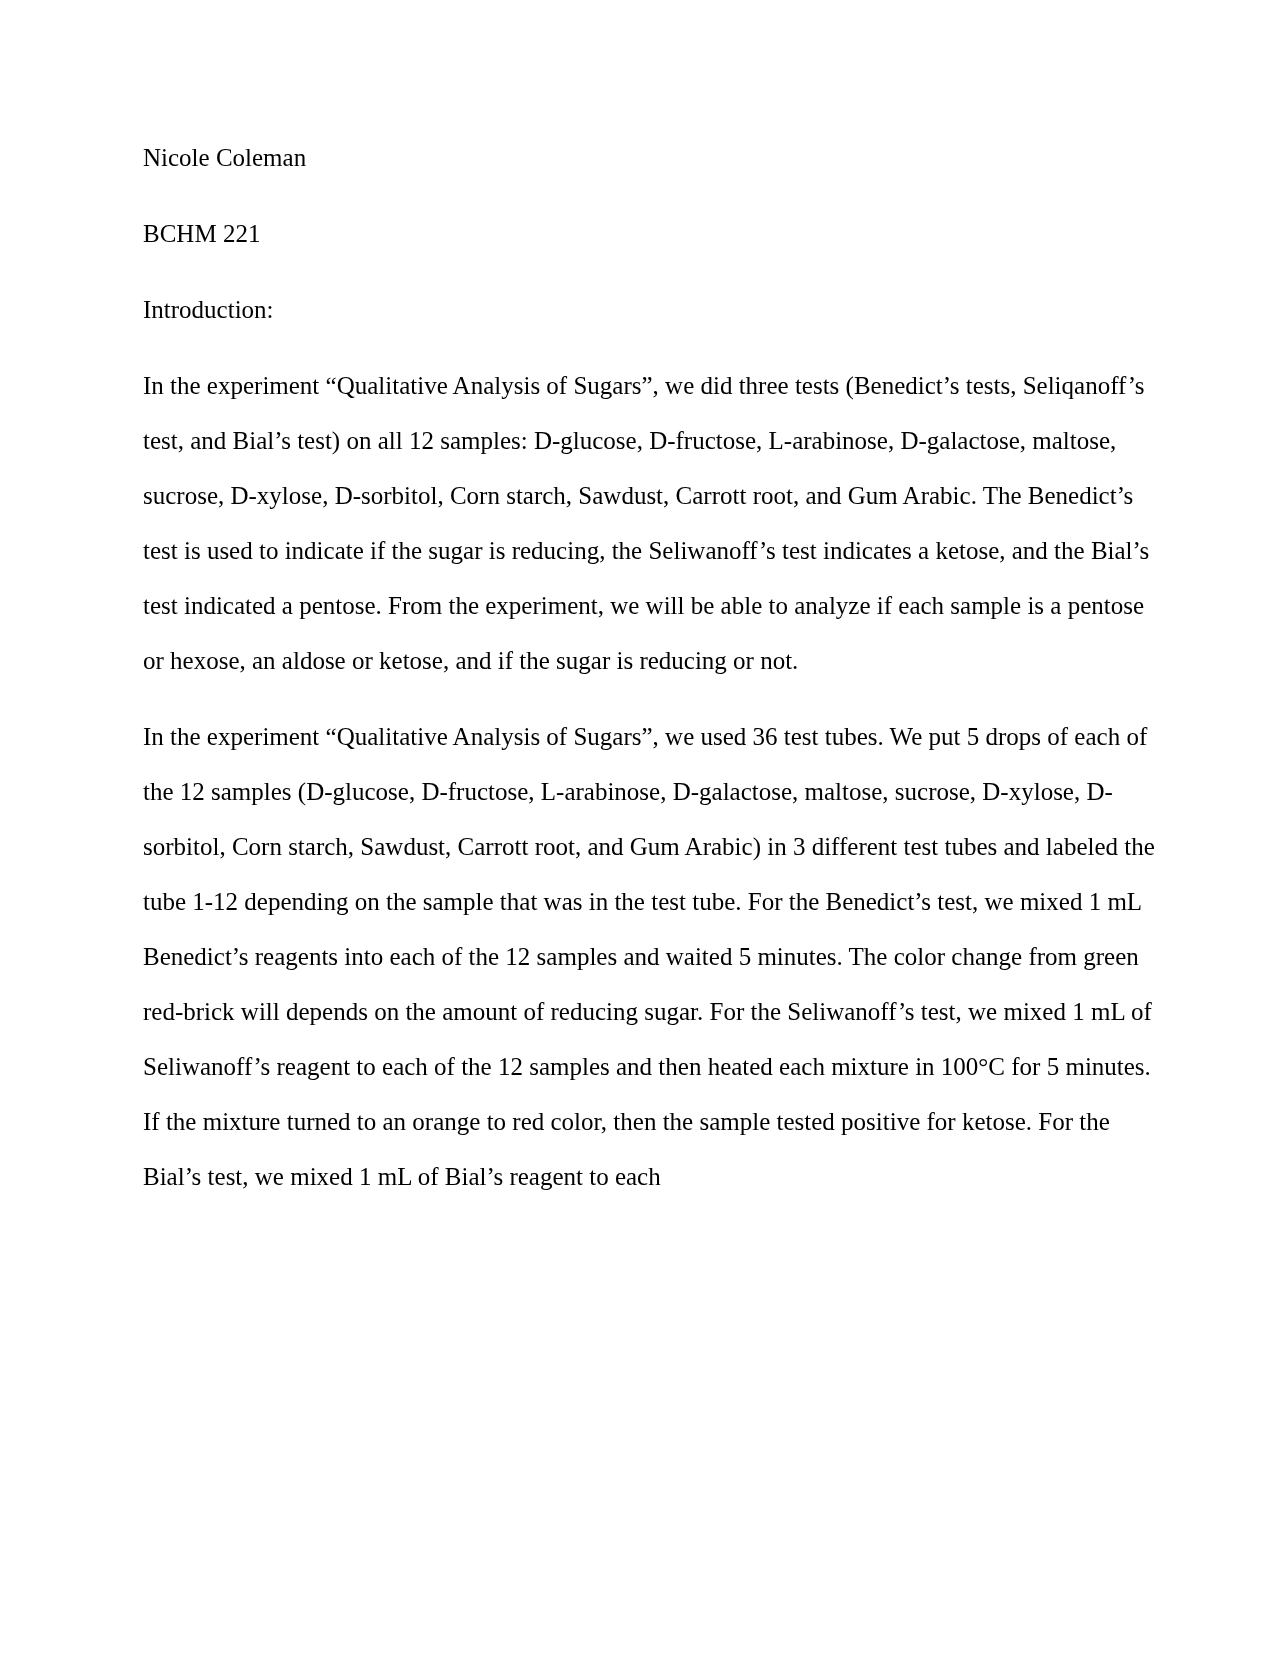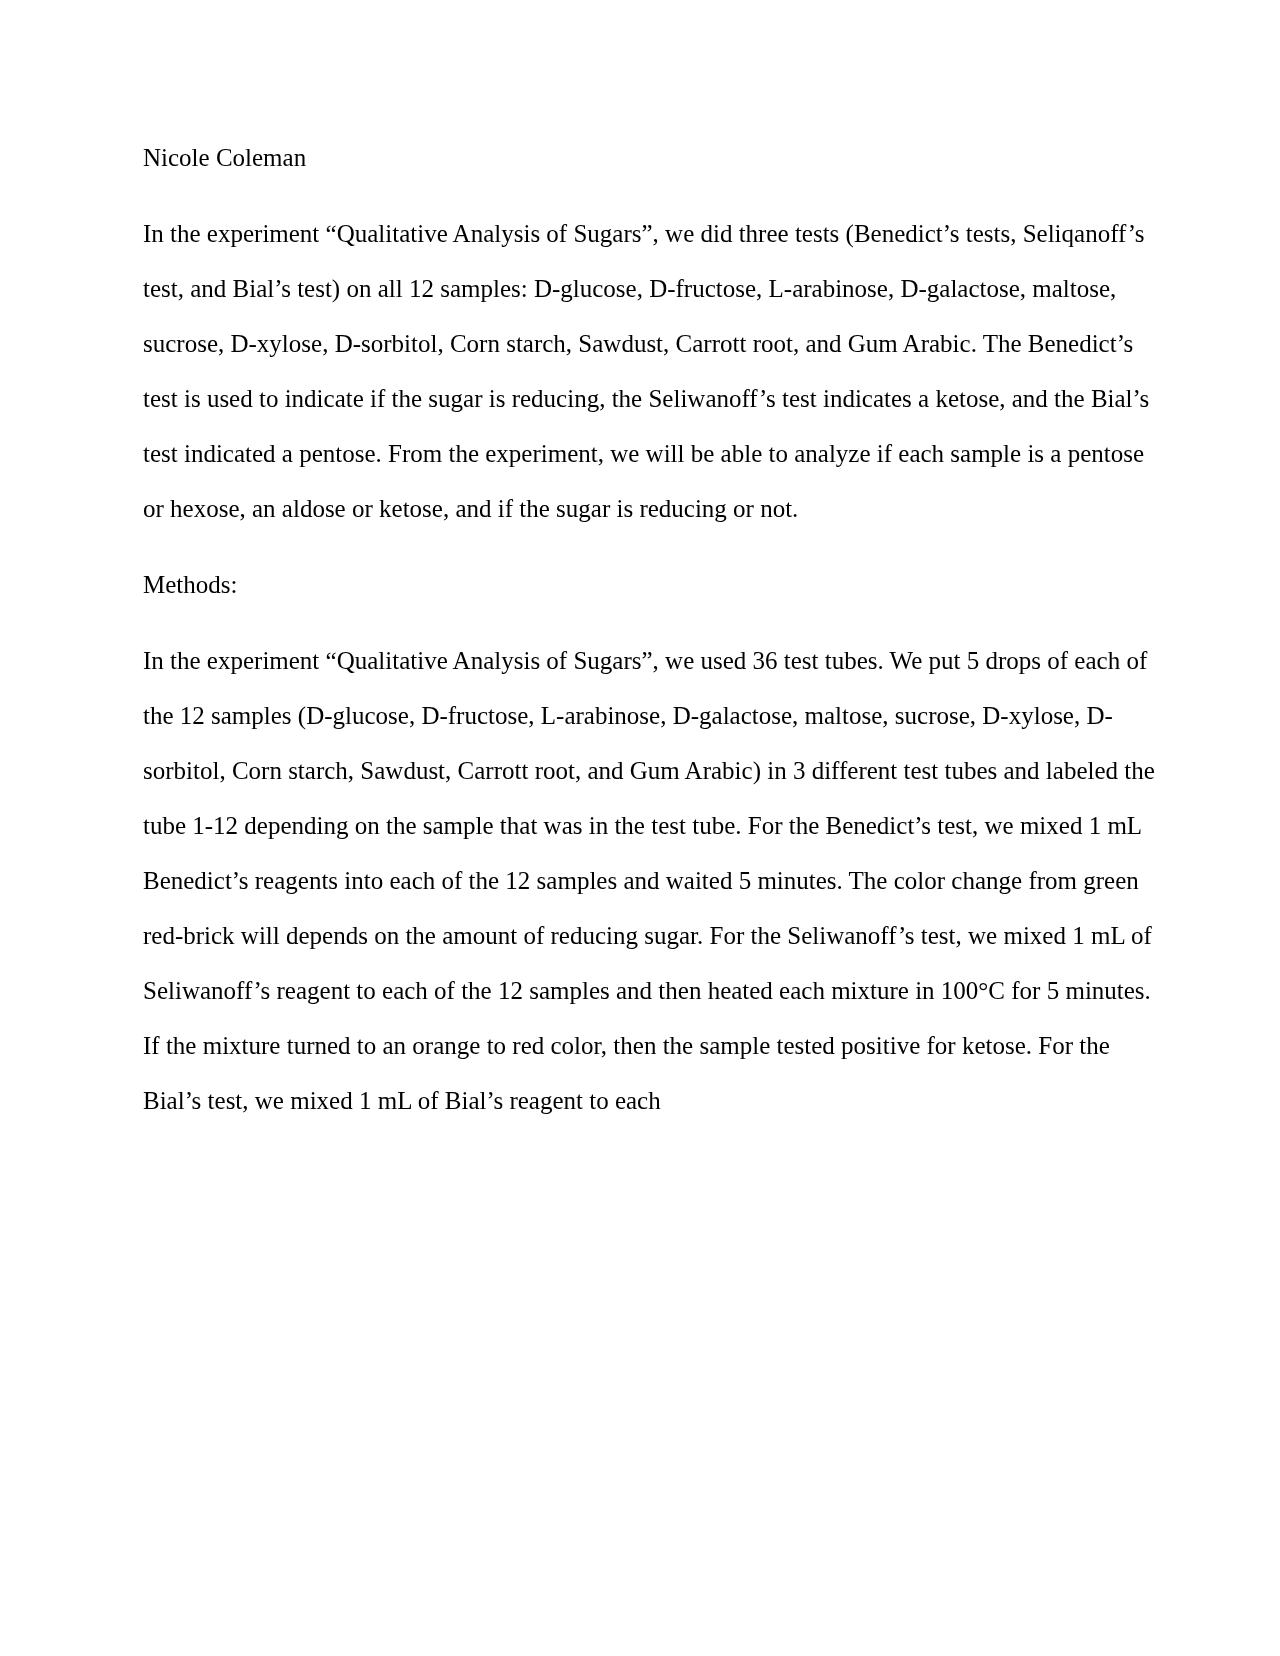--- a/index.html
+++ b/index.html
@@ -25,16 +25,17 @@
     line-height: 55px;
     text-align: left;
     white-space: pre-wrap;
   }
 </style>
 </head>
 <body>
 
 <div class="page">
   <p class="para">Nicole Coleman</p>
+  <p class="para">BCHM 221</p>
+  <p class="para">Introduction:</p>
   <p class="para">In the experiment “Qualitative Analysis of Sugars”, we did three tests (Benedict’s tests, Seliqanoff’s test, and Bial’s test) on all 12 samples: D-glucose, D-fructose, L-arabinose, D-galactose, maltose, sucrose, D-xylose, D-sorbitol, Corn starch, Sawdust, Carrott root, and Gum Arabic. The Benedict’s test is used to indicate if the sugar is reducing, the Seliwanoff’s test indicates a ketose, and the Bial’s test indicated a pentose. From the experiment, we will be able to analyze if each sample is a pentose or hexose, an aldose or ketose, and if the sugar is reducing or not.</p>
-  <p class="para">Methods:</p>
   <p class="para">In the experiment “Qualitative Analysis of Sugars”, we used 36 test tubes. We put 5 drops of each of the 12 samples (D-glucose, D-fructose, L-arabinose, D-galactose, maltose, sucrose, D-xylose, D-sorbitol, Corn starch, Sawdust, Carrott root, and Gum Arabic) in 3 different test tubes and labeled the tube 1-12 depending on the sample that was in the test tube. For the Benedict’s test, we mixed 1 mL Benedict’s reagents into each of the 12 samples and waited 5 minutes. The color change from green red-brick will depends on the amount of reducing sugar. For the Seliwanoff’s test, we mixed 1 mL of Seliwanoff’s reagent to each of the 12 samples and then heated each mixture in 100°C for 5 minutes. If the mixture turned to an orange to red color, then the sample tested positive for ketose. For the Bial’s test, we mixed 1 mL of Bial’s reagent to each</p>
 </div>
 
 </body></html>

